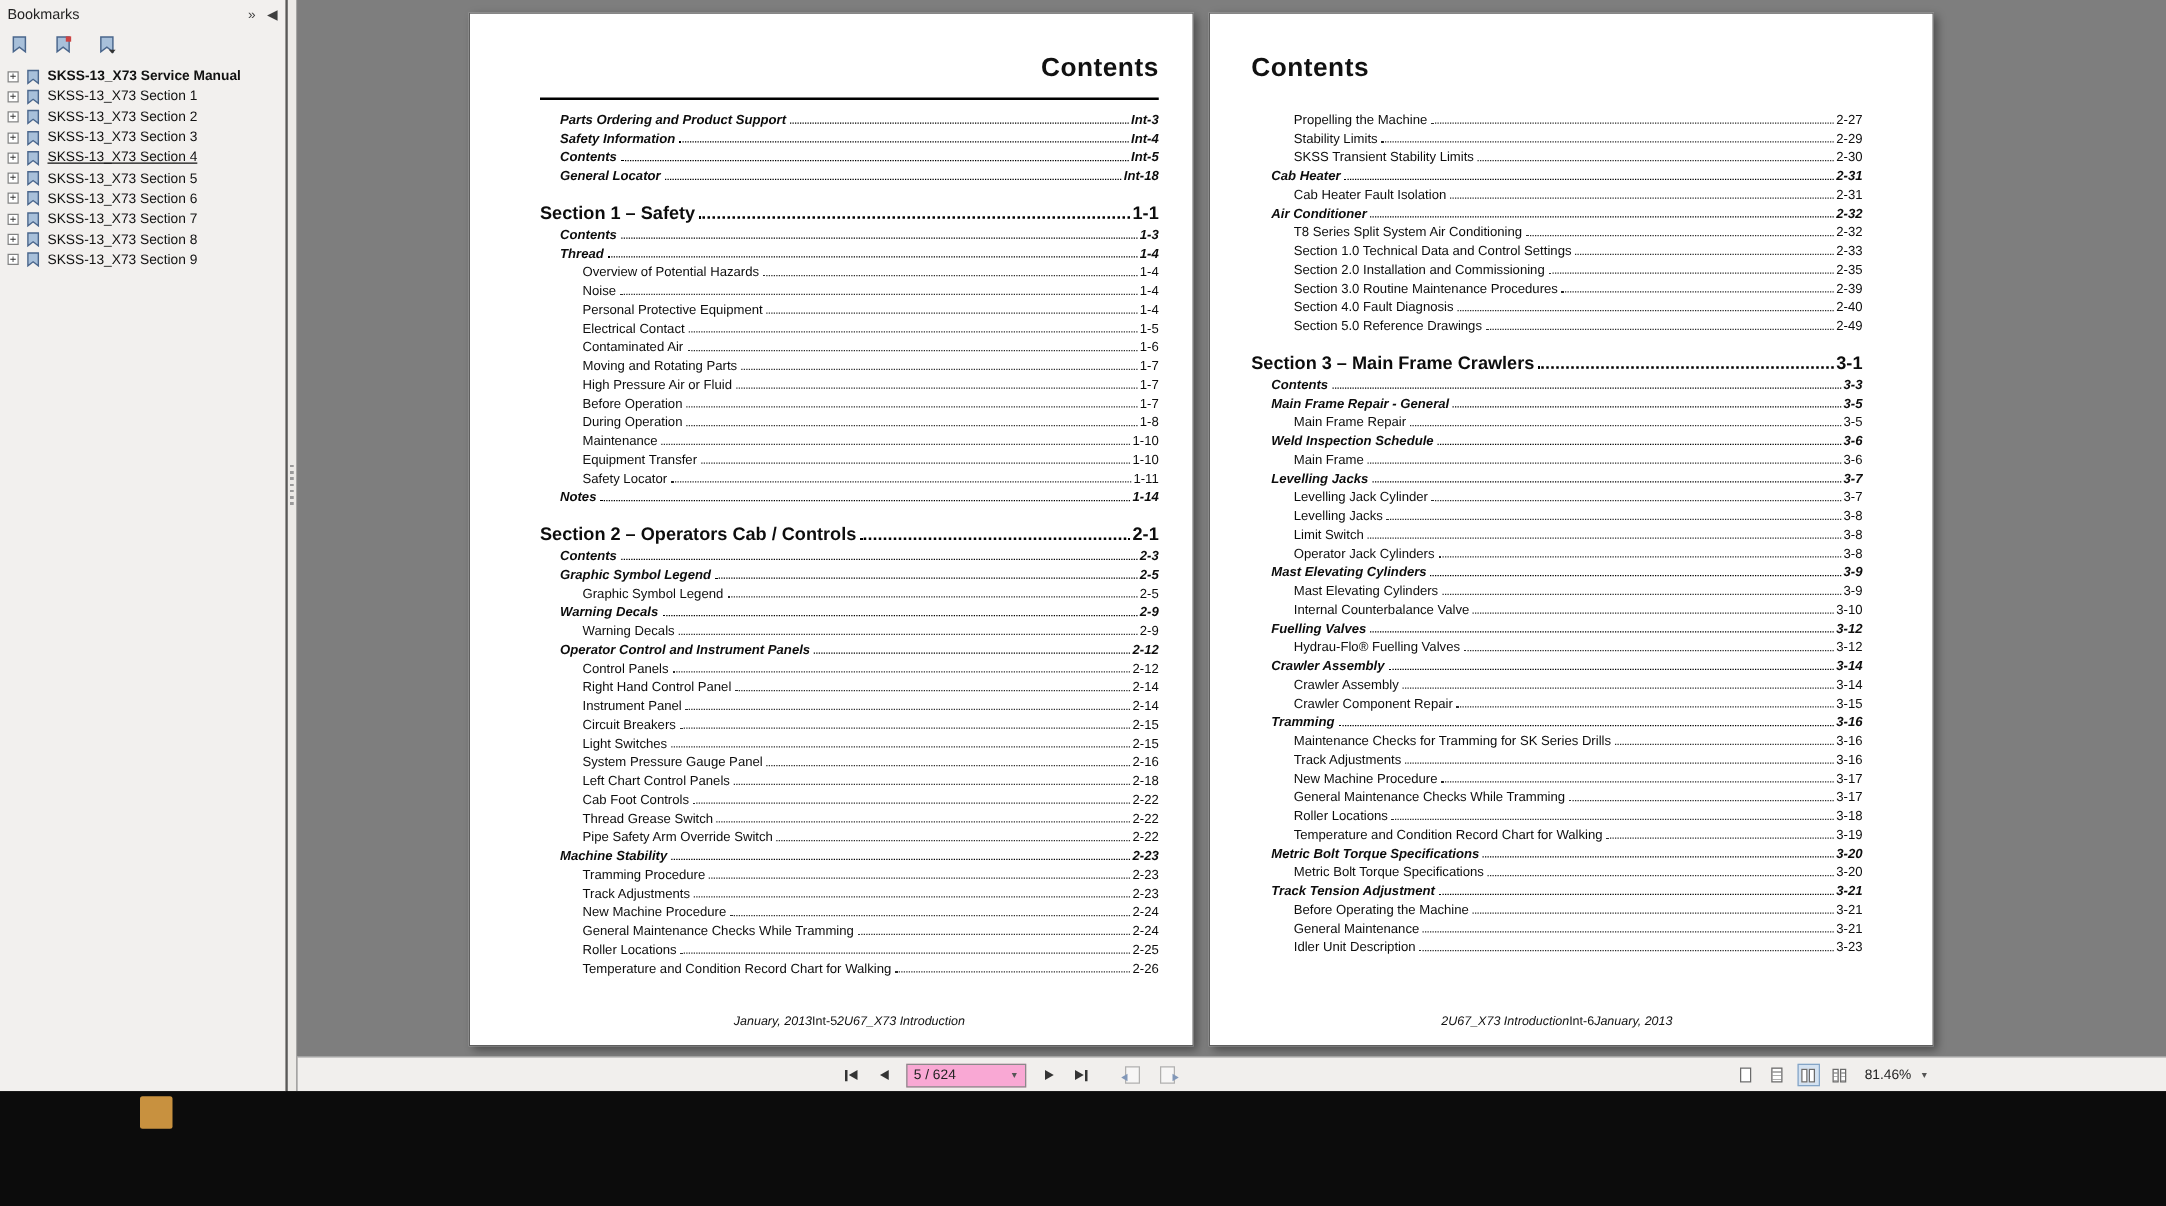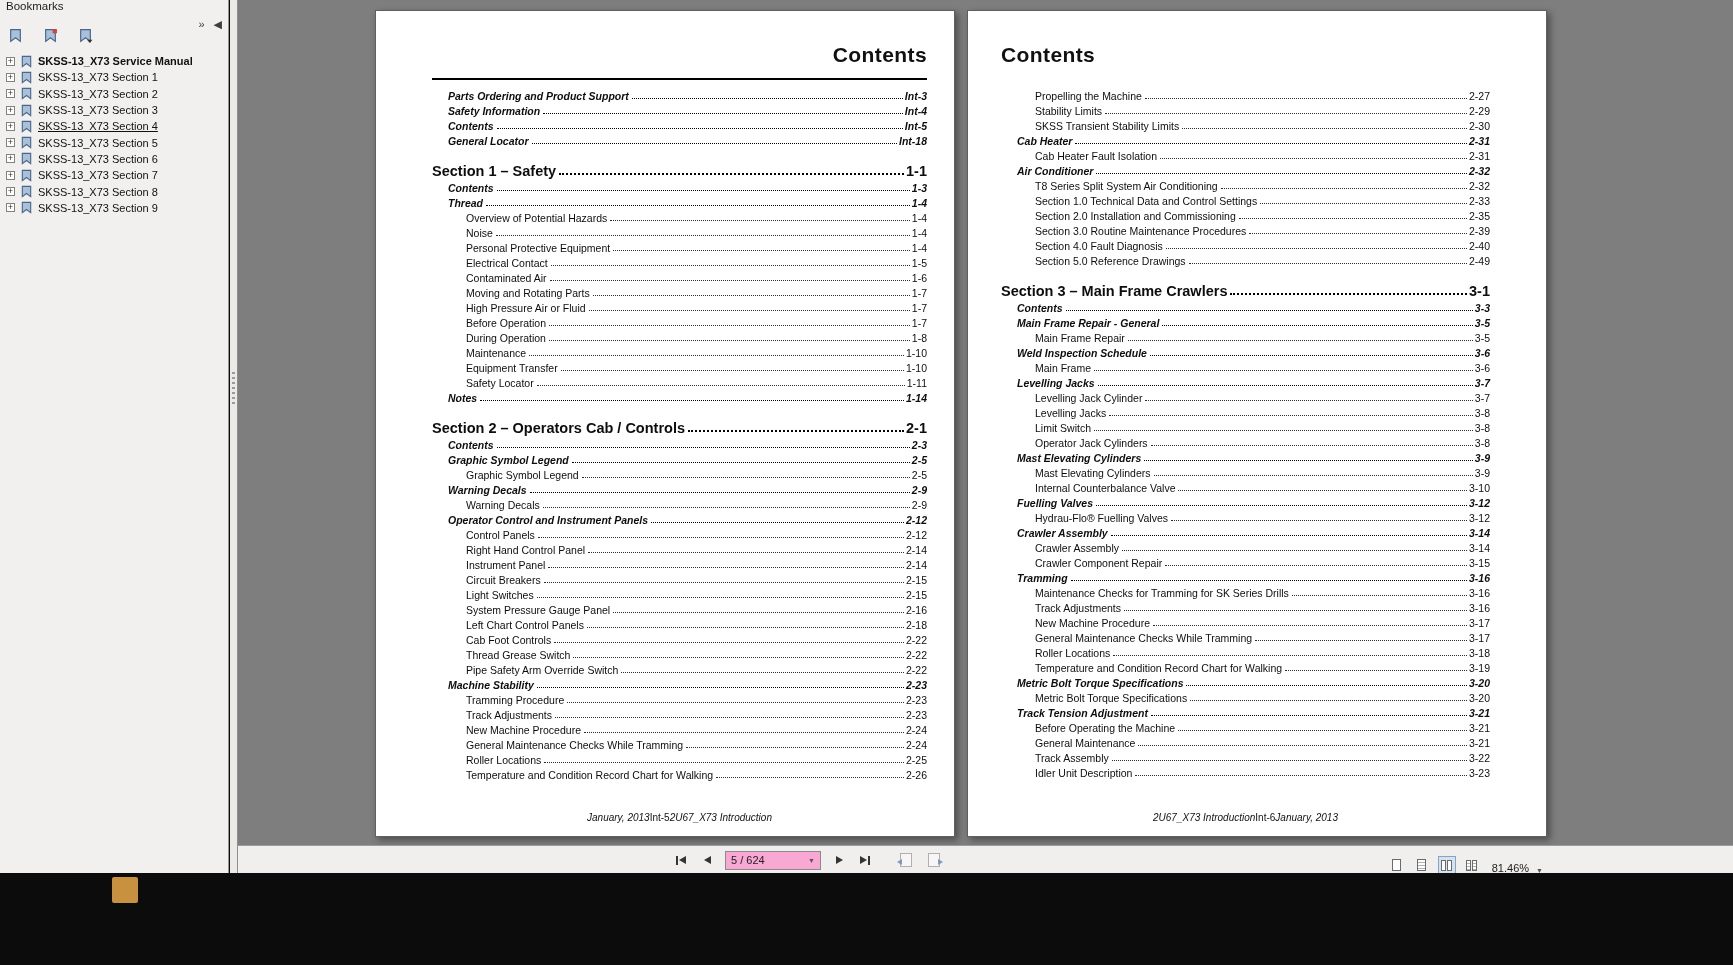--- a/index.html
+++ b/index.html
@@ -9,21 +9,21 @@
     font-family:"Liberation Sans", sans-serif;
     background:#0c0c0c;
     color:#111;
   }
 
   
   .bookmarks-panel{
     position:absolute; left:0; top:0; width:229px; height:873px;
     background:#f2f0ee; border-right:1px solid #989693;
   }
-  .panel-header{ display:flex; align-items:flex-start; height:24px; padding:0 6px; font-size:11.5px; color:#222;flex-direction:column; }
+  .panel-header{ display:flex; align-items:center; height:24px; padding:0 6px; font-size:11.5px; color:#222; }
   .panel-header .hicons{ margin-left:auto; display:flex; gap:9px; color:#3f3f3f; font-size:11px; line-height:24px; }
   .panel-header .hicons span{ cursor:pointer; }
   .panel-tools{ display:flex; gap:18px; padding:3px 7px 6px; }
   .tool-icon{ width:17px; height:17px; display:flex; align-items:center; justify-content:center; cursor:pointer; }
   .bm-tree{ padding-top:3px; }
   .bm-row{ display:flex; align-items:center; height:16.3px; padding-left:6px; font-size:11px; white-space:nowrap; cursor:pointer; }
   .bm-expander{ flex:none; width:9px; height:9px; border:1px solid #828282; background:#fff; color:#333;
     font-size:9px; line-height:7px; text-align:center; margin-right:5px; }
   .bm-expander::before{ content:"+"; }
   .bm-flag{ flex:none; margin-right:5px; display:flex; }
@@ -98,21 +98,21 @@
     background:#f9a8d4; border:1px solid #8a8a8a; padding:0 5px; font-size:11px; color:#222; cursor:text;
   }
   .page-box .dd{ margin-left:auto; font-size:7px; color:#555; }
 
   .hist-btn{ width:24px; height:22px; border:none; background:transparent; display:flex; align-items:center; justify-content:center; cursor:pointer; opacity:.65; }
   .hist-icon{ width:12px; height:14px; background:#fbfbfb; border:1px solid #8f8f8f; position:relative; }
   .hist-prev::after{ content:""; position:absolute; left:-4px; bottom:1px; border:3.5px solid transparent; border-left:none; border-right:5.5px solid #46699c; }
   .hist-next::after{ content:""; position:absolute; right:-4px; bottom:1px; border:3.5px solid transparent; border-right:none; border-left:5.5px solid #46699c; }
   .hist-sep{ width:10px; }
 
-  .zoom-cluster{ position:absolute; right:190px; top:0; height:28px; display:flex; align-items:flex-end; gap:7px; }
+  .zoom-cluster{ position:absolute; right:190px; top:0; height:28px; display:flex; align-items:center; gap:7px; }
   .vicon{ width:18px; height:18px; display:flex; align-items:center; justify-content:center; gap:1px; border:1px solid transparent; cursor:pointer; }
   .vicon .pg{ width:9px; height:12px; background:#fff; border:1px solid #6b6b6b; }
   .vicon .pg.sm{ width:5px; height:11px; }
   .vicon.lines .pg, .vicon.lines .pg.sm{ background:repeating-linear-gradient(#fff 0 2px, #b0b0b0 2px 3px); }
   .vicon.active{ background:#d4e2f1; border-color:#84a4c6; }
   .zoom-label{ font-size:11px; color:#222; margin-left:4px; cursor:pointer; }
   .zoom-dd{ font-size:7px; color:#555; cursor:pointer; }
 
   
   .taskbar{ position:absolute; left:0; top:873px; right:0; bottom:0; background:#0c0c0c; }
@@ -694,25 +694,20 @@
   </div>
           <div class="toc-row lv-l2">
     <span class="label">Before Operating the Machine</span>
     <span class="leader"></span>
     <span class="page-num">3-21</span>
   </div>
           <div class="toc-row lv-l2">
     <span class="label">General Maintenance</span>
     <span class="leader"></span>
     <span class="page-num">3-21</span>
-  </div>
-          <div class="toc-row lv-l2">
-    <span class="label">Track Assembly</span>
-    <span class="leader"></span>
-    <span class="page-num">3-22</span>
   </div>
           <div class="toc-row lv-l2">
     <span class="label">Idler Unit Description</span>
     <span class="leader"></span>
     <span class="page-num">3-23</span>
   </div>
         </div>
     </div>
     <div class="page-footer pr">
       <span class="italic">2U67_X73 Introduction</span>

